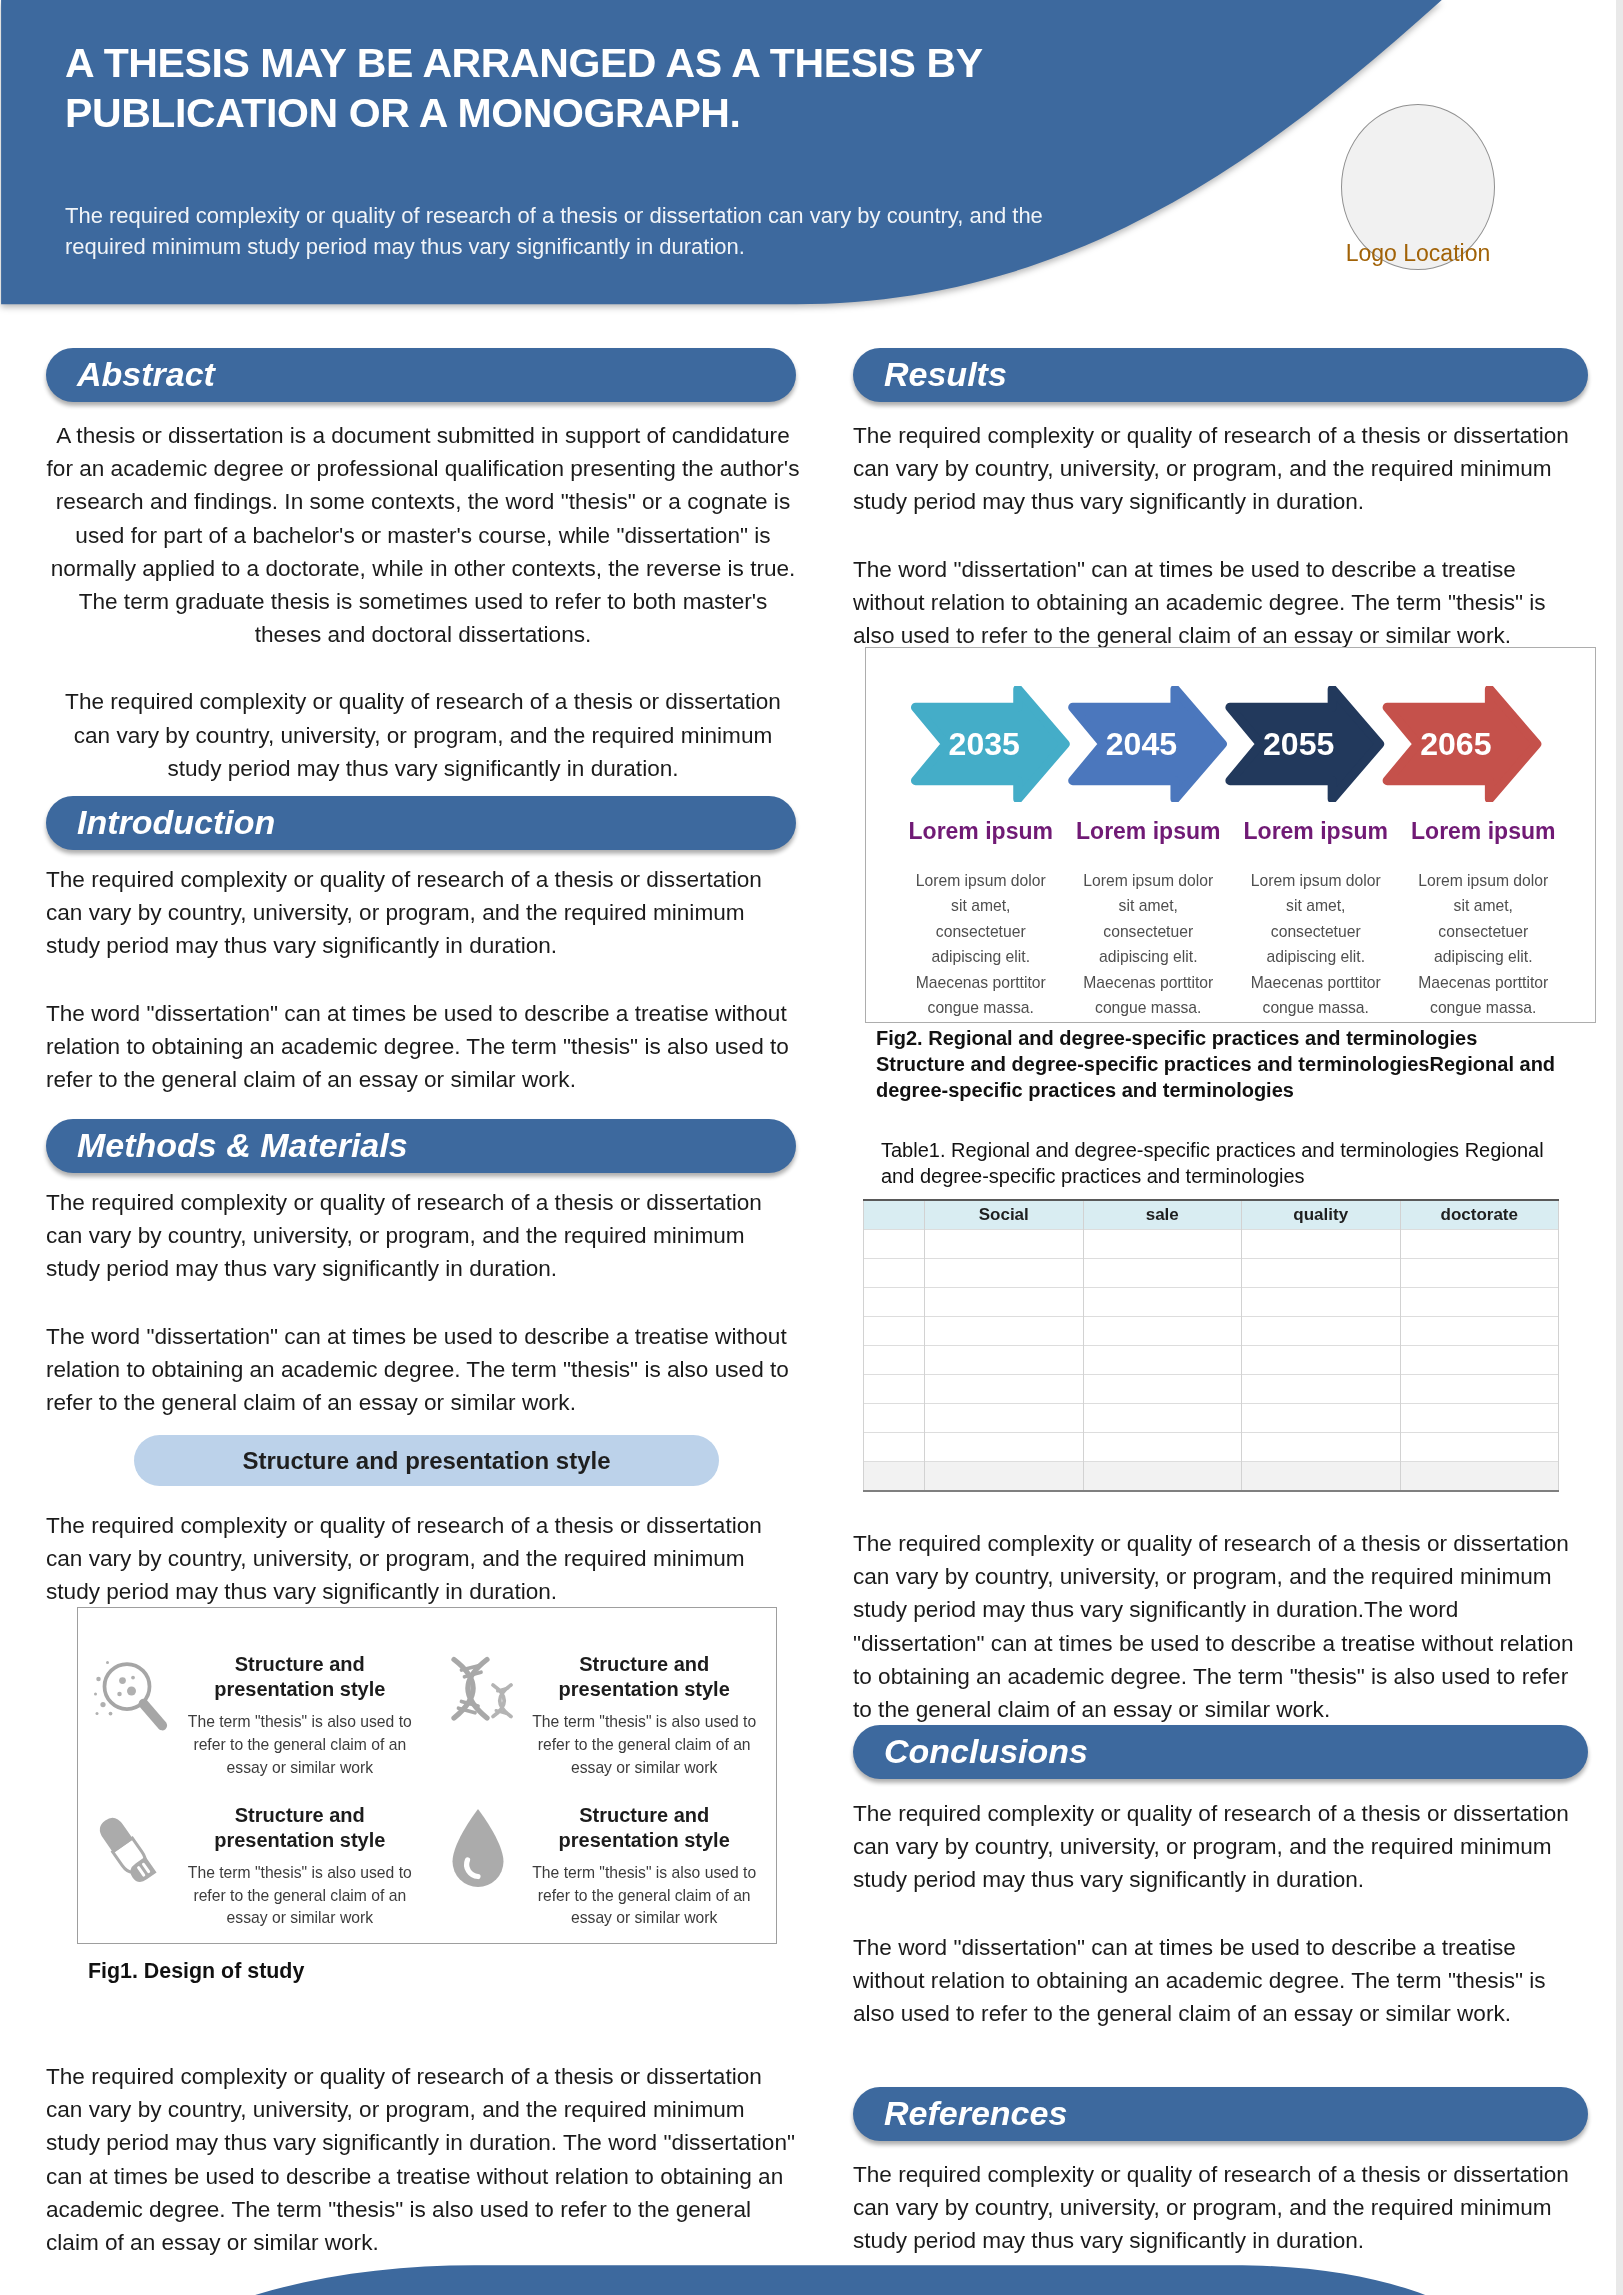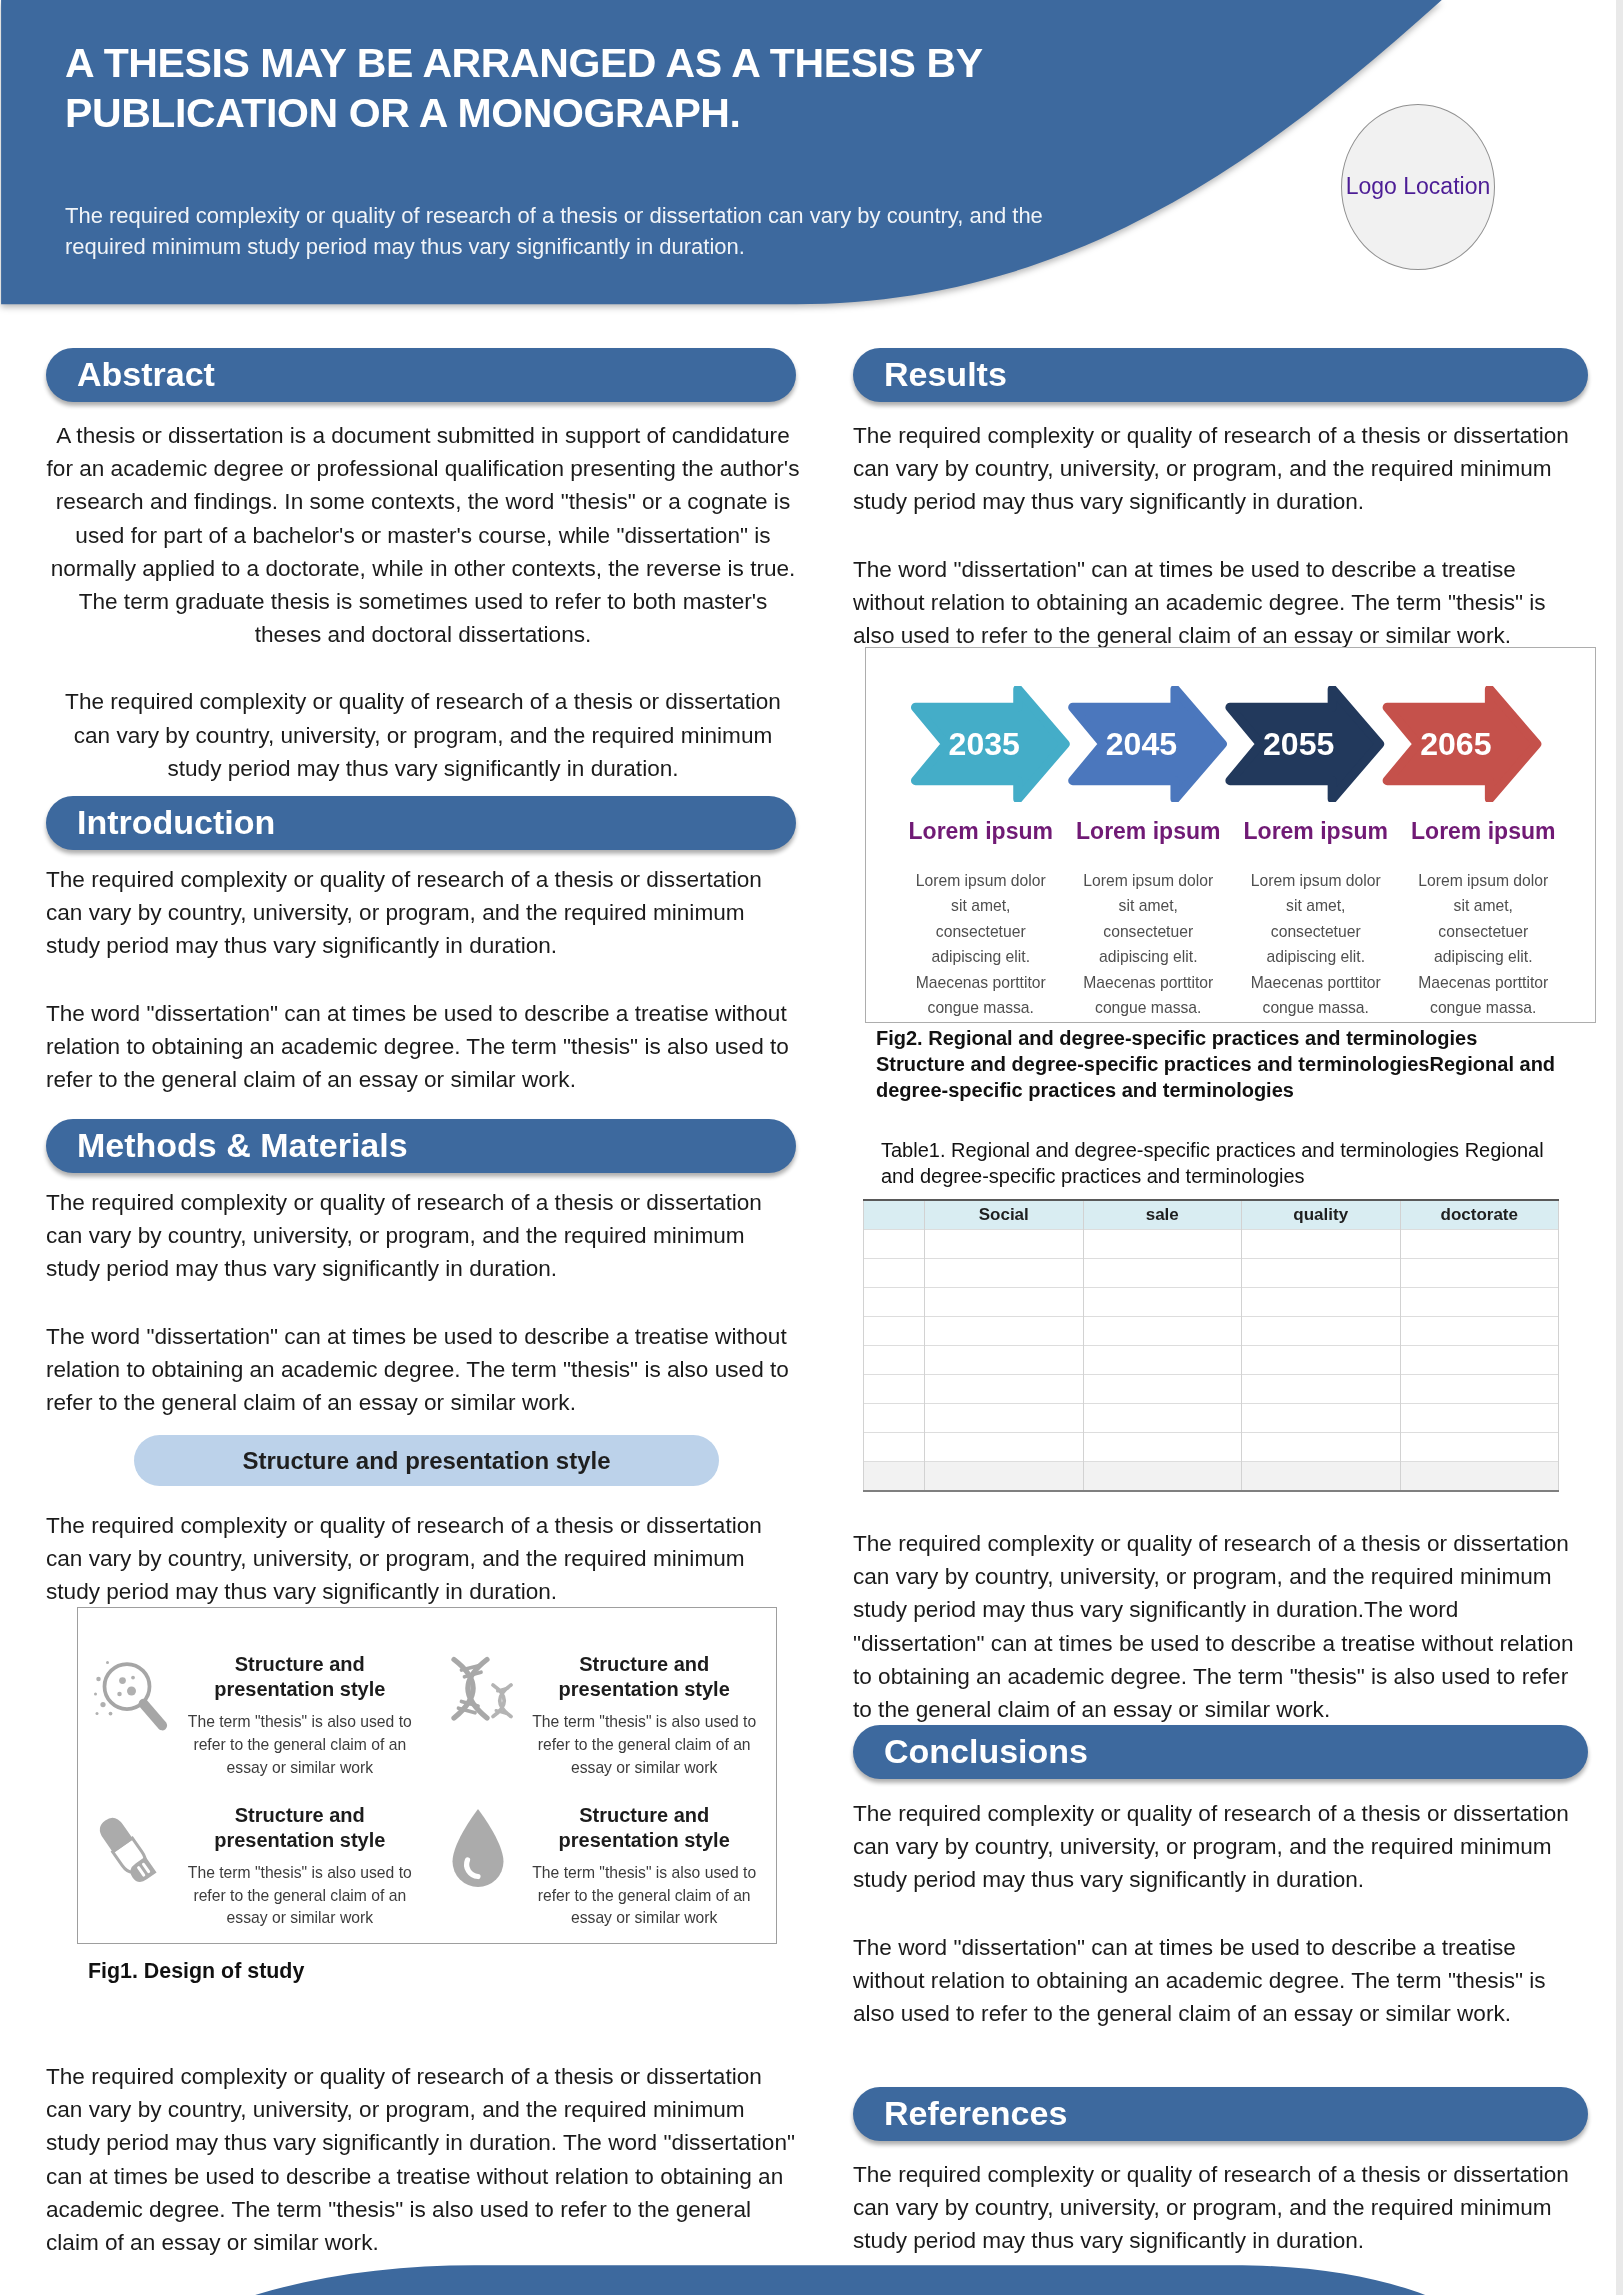--- a/index.html
+++ b/index.html
@@ -5,26 +5,26 @@
   html,body{margin:0;padding:0;background:#e9e9e9;}
   .poster{position:relative;width:1616px;height:2295px;background:#ffffff;overflow:hidden;
           font-family:"Liberation Sans", sans-serif;color:#1b1b1b;}
   
   .header-svg{position:absolute;left:0;top:0;filter:drop-shadow(0 3.8px 3.1px rgba(0,0,0,0.28));}
   .poster-title{position:absolute;left:65px;top:38px;width:1194px;font-size:41px;font-weight:bold;
                 color:#ffffff;line-height:1.22;letter-spacing:-0.4px;}
   .poster-subtitle{position:absolute;left:65px;top:200px;width:1018px;font-size:22px;
                    color:rgba(255,255,255,0.93);line-height:1.42;}
   .logo-circle{position:absolute;left:1341px;top:104px;width:152px;height:164px;border-radius:50%;
-               background:#f1f1f1;border:0.8px solid #909090;display:flex;align-items:center;justify-content:center;
-               text-align:center;font-size:23px;color:#4c1d95;line-height:1.35;}
+               background:#f1f1f1;border:0.8px solid #909090;display:flex;align-items:flex-end;justify-content:center;
+               text-align:center;font-size:23px;color:#a16207;line-height:1.35;}
   
   .pill{position:absolute;height:54px;border-radius:27.5px;background:#3d699e;color:#ffffff;
         font-size:34px;font-weight:bold;line-height:52px;padding-left:31px;box-sizing:border-box;
-        box-shadow:0 3.8px 4.6px rgba(0,0,0,0.32);}
+        box-shadow:0 3.8px 4.6px rgba(0,0,0,0.32);font-style:italic;}
   .body-text{position:absolute;font-size:22.6px;line-height:1.47;color:#1b1b1b;}
   .body-text p{margin:0;}
   .body-text p + p{margin-top:34px;}
   
   .abstract-pill{left:46px;top:348px;width:750px;}
   .abstract-text{left:46px;top:419px;width:754px;text-align:center;}
   .intro-pill{left:46px;top:796px;width:750px;}
   .intro-text{left:46px;top:863px;width:754px;}
   .methods-pill{left:46px;top:1119px;width:750px;}
   .methods-text{left:46px;top:1186px;width:754px;}

